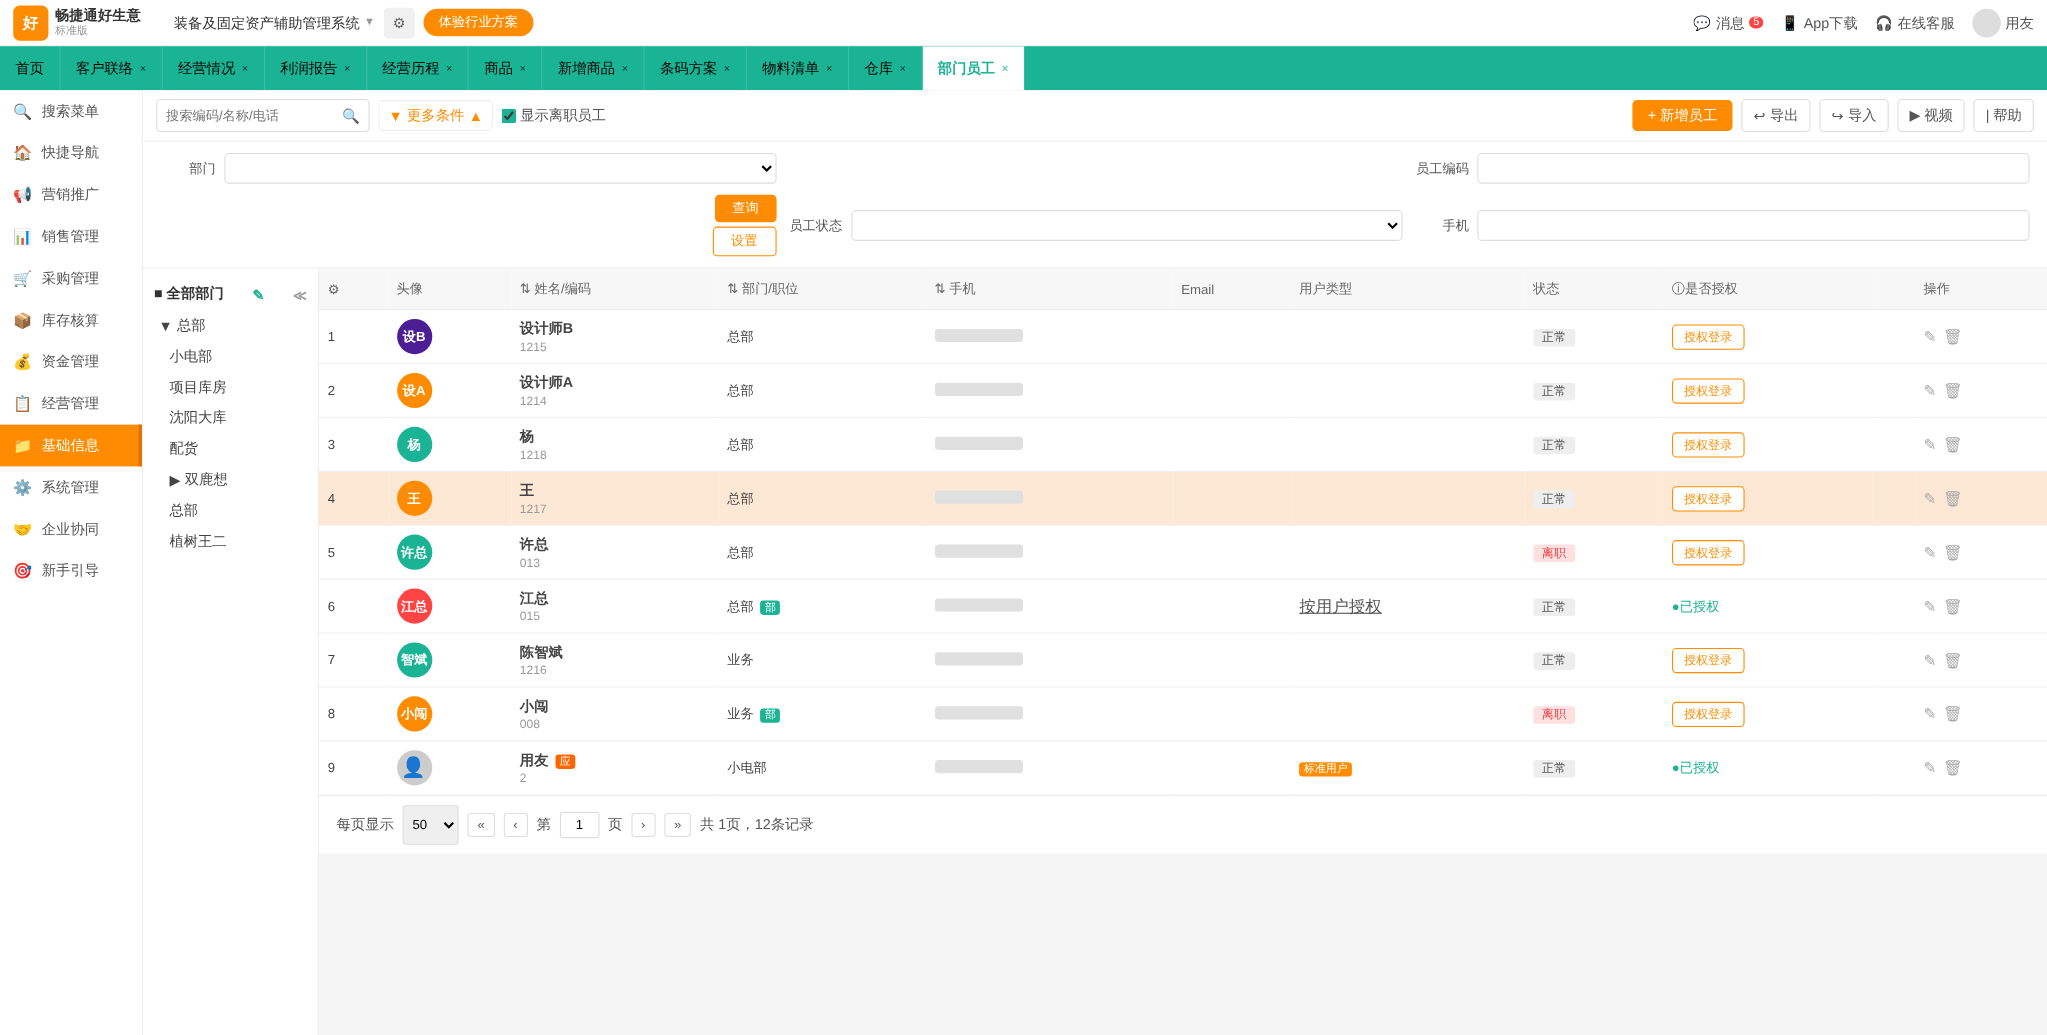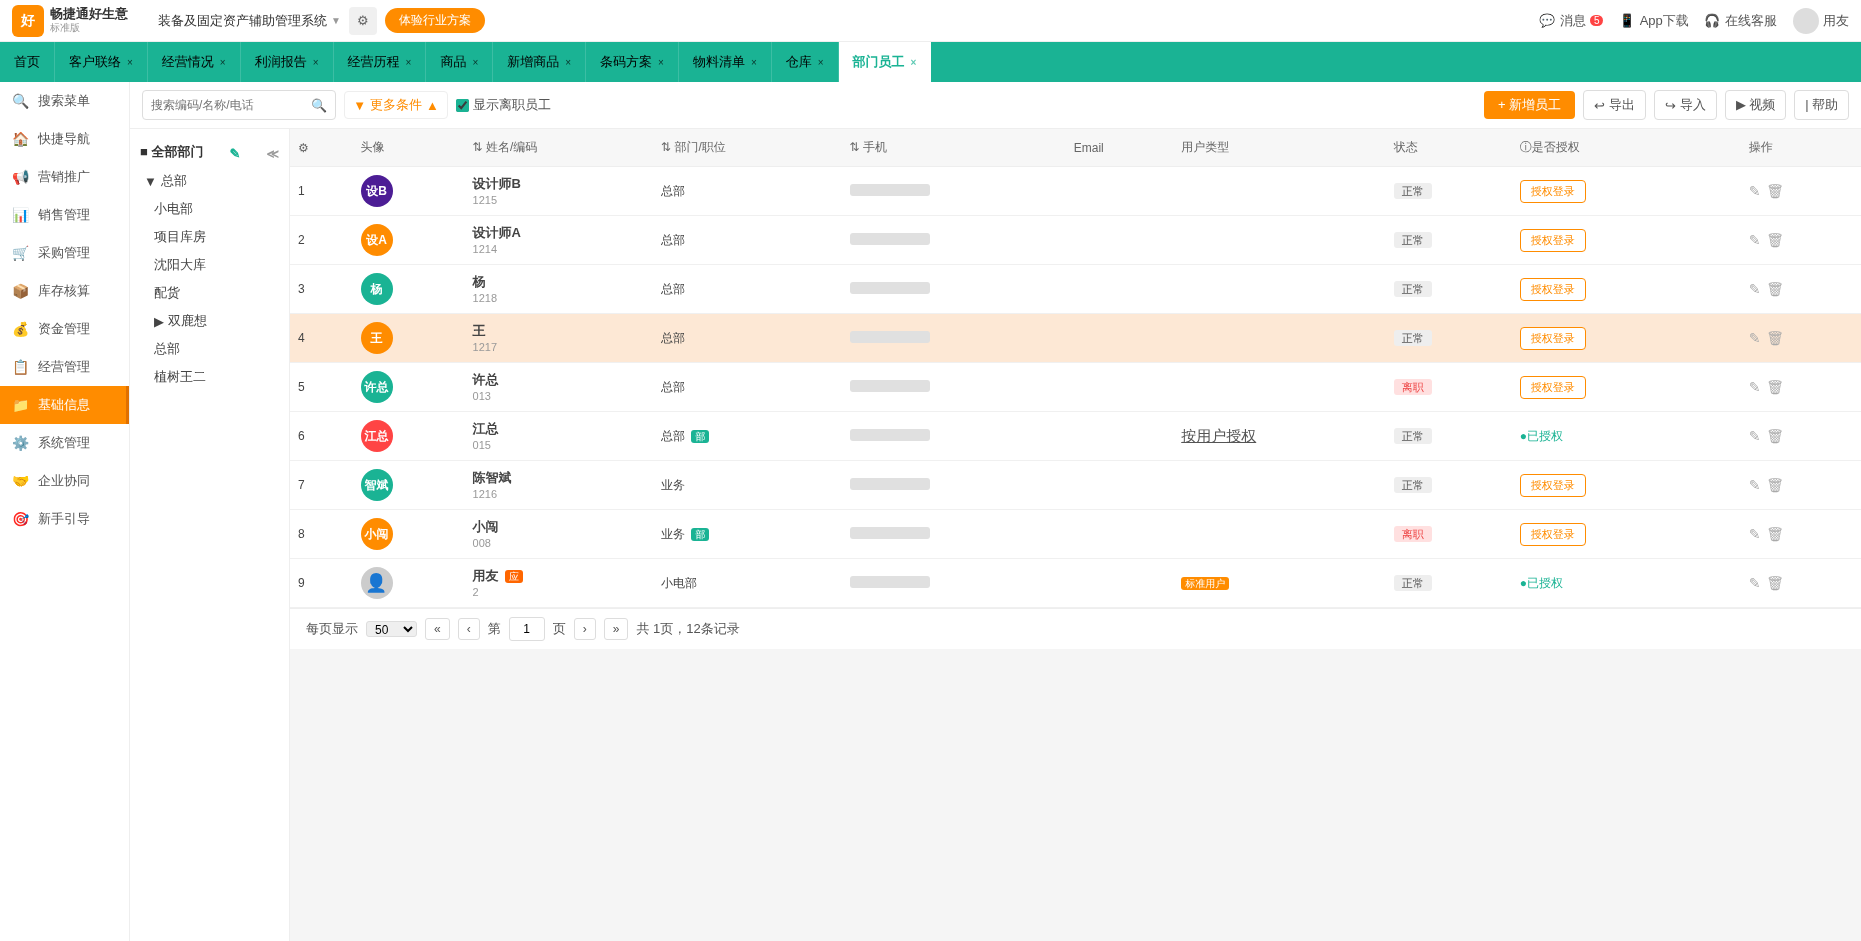--- a/index.html
+++ b/index.html
@@ -87,21 +87,21 @@
     .icon-edit-btn { color: #aaa; cursor: pointer; font-size: 14px; }
     .icon-delete-btn { color: #aaa; cursor: pointer; font-size: 14px; }
     .dept-badge { background: #1ab394; color: #fff; border-radius: 3px; padding: 1px 4px; font-size: 10px; margin-left: 3px; }
     .user-tag { background: #ff6600; color: #fff; border-radius: 3px; padding: 1px 4px; font-size: 10px; margin-left: 3px; }
     .user-type-badge { background: #ff8c00; color: #fff; border-radius: 3px; padding: 1px 4px; font-size: 10px; }
 
     
     .pagination-bar { background: #fff; border-top: 1px solid #eee; padding: 8px 16px; display: flex; align-items: center; gap: 8px; font-size: 12px; color: #555; }
     .page-btn { background: #fff; border: 1px solid #ddd; border-radius: 3px; padding: 3px 8px; cursor: pointer; color: #555; font-size: 12px; }
     .page-input { width: 36px; height: 24px; border: 1px solid #ddd; border-radius: 3px; text-align: center; font-size: 12px; }
-    .page-size-select { height: 16px; border: 1px solid #ddd; border-radius: 3px; font-size: 12px; padding: 0 4px; }
+    .page-size-select { height: 36px; border: 1px solid #ddd; border-radius: 3px; font-size: 12px; padding: 0 4px; }
 
     
     .blurred { background: #e0e0e0; border-radius: 3px; color: transparent; user-select: none; min-width: 80px; display: inline-block; height: 12px; }
   </style>
 </head>
 <body>
 
 <div class="topbar">
   <div class="logo-area">
     <div class="logo-icon">好</div>
@@ -266,20 +266,44 @@
           <span>▶</span>
           <span>视频</span>
         </button>
         <button class="btn-view">
           <span>|</span>
           <span>帮助</span>
         </button>
       </div>
     </div>
 
+    <div class="filter-area">
+      <div class="filter-row">
+        <span class="filter-label">部门</span>
+        <select class="filter-select"></select>
+      </div>
+      <div class="filter-row">
+        <span class="filter-label">员工编码</span>
+        <input class="filter-input" style="">
+      </div>
+      <div style="display:flex; flex-direction:column; gap:4px; align-items:flex-end;">
+        <button class="btn-query">查询</button>
+        <button class="btn-set">设置</button>
+      </div>
+      <div class="filter-row">
+        <span class="filter-label">员工状态</span>
+        <select class="filter-select"></select>
+      </div>
+      <div class="filter-row">
+        <span class="filter-label">手机</span>
+        <input class="filter-input" style="">
+      </div>
+      <div class="filter-row" style="grid-column: 2; grid-row: 1;">
+      </div>
+    </div>
 
     <div class="body-area">
 
       <div class="dept-tree">
         <div class="dept-tree-header">
           <span>■ 全部部门</span>
           <span class="icon-edit">✎</span>
           <span class="dept-tree-collapse">≪</span>
         </div>
         <div class="dept-node">

